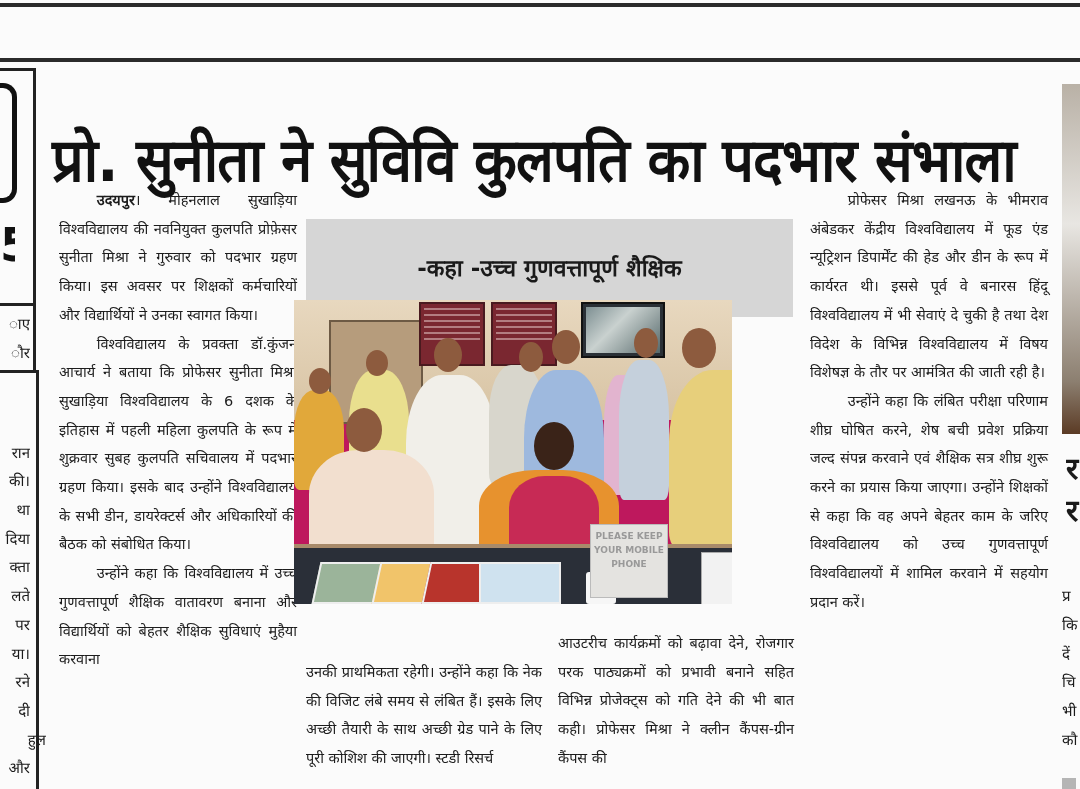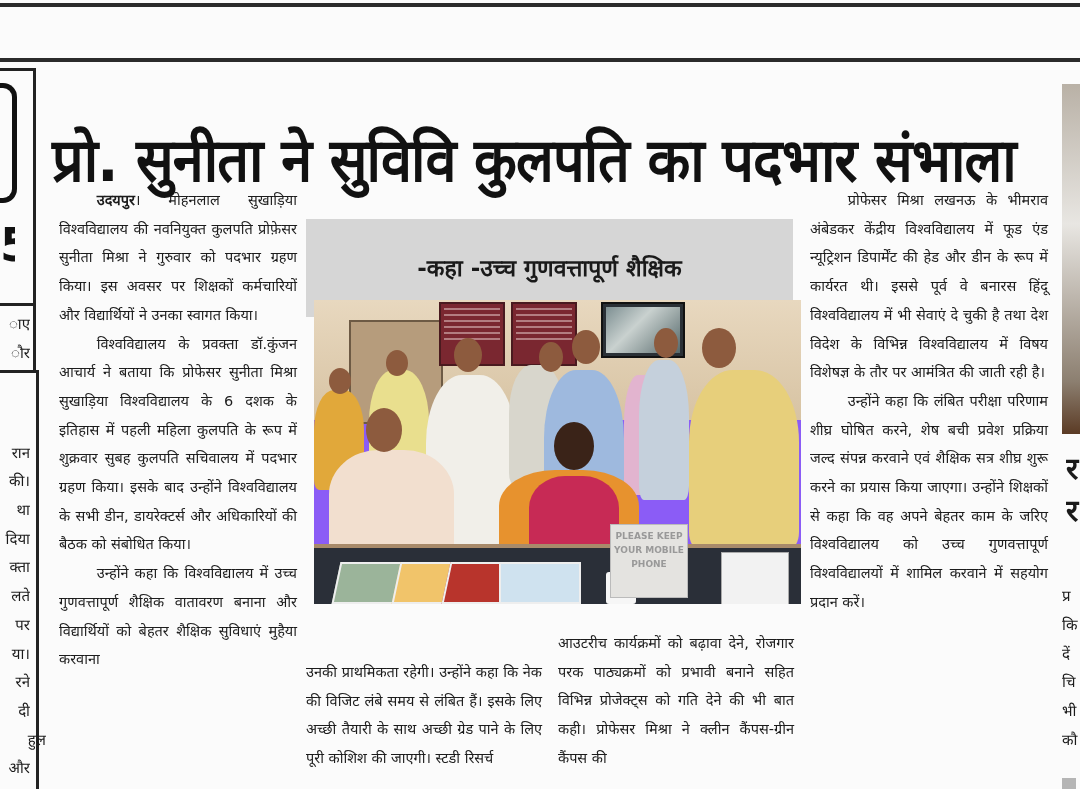--- a/index.html
+++ b/index.html
@@ -29,21 +29,21 @@
     .col p { margin:0; }
     .indent { text-indent:2.6em; }
     .dateline { font-weight:bold; }
     
     .subhead {
       position:absolute; left:306px; top:191px; width:487px; height:98px;
       background:#d6d6d6; display:flex; flex-direction:column; align-items:center; justify-content:center;
       font-weight:bold; font-size:23px; line-height:38px; color:#1a1a1a;margin-top:28px;
     }
     
-    .photo { position:absolute; left:314px; top:300px; width:487px; height:304px; overflow:hidden; background:#8b5cf6; }
+    .photo { position:absolute; left:294px; top:300px; width:438px; height:304px; overflow:hidden; background:#be185d; }
     .wall { position:absolute; left:0; top:0; width:487px; height:120px; background:linear-gradient(#e8d8bf,#d7c3a3); }
     .board { position:absolute; top:2px; width:62px; height:60px; background:#7a2730; border:2px solid #4a1a1f; }
     .board span { display:block; margin:4px 3px; height:2px; background:#d9b8b8; opacity:.6; }
     .tv { position:absolute; left:287px; top:2px; width:80px; height:52px; background:#2a3036; border:2px solid #111; }
     .tv i { position:absolute; left:3px; top:3px; width:74px; height:46px; background:linear-gradient(135deg,#7d8f92,#c9d1cf 40%,#55686a); }
     .door { position:absolute; left:35px; top:20px; width:90px; height:100px; background:#b69c7c; border:2px solid #6d5a44; }
     .person { position:absolute; border-radius:40% 40% 10% 10%; }
     .head { position:absolute; border-radius:50%; background:#8d5b3e; }
     .desk { position:absolute; left:0; top:248px; width:487px; height:56px; background:#2a2f38; }
     .desk-edge { position:absolute; left:0; top:244px; width:487px; height:6px; background:#a88a6a; }

